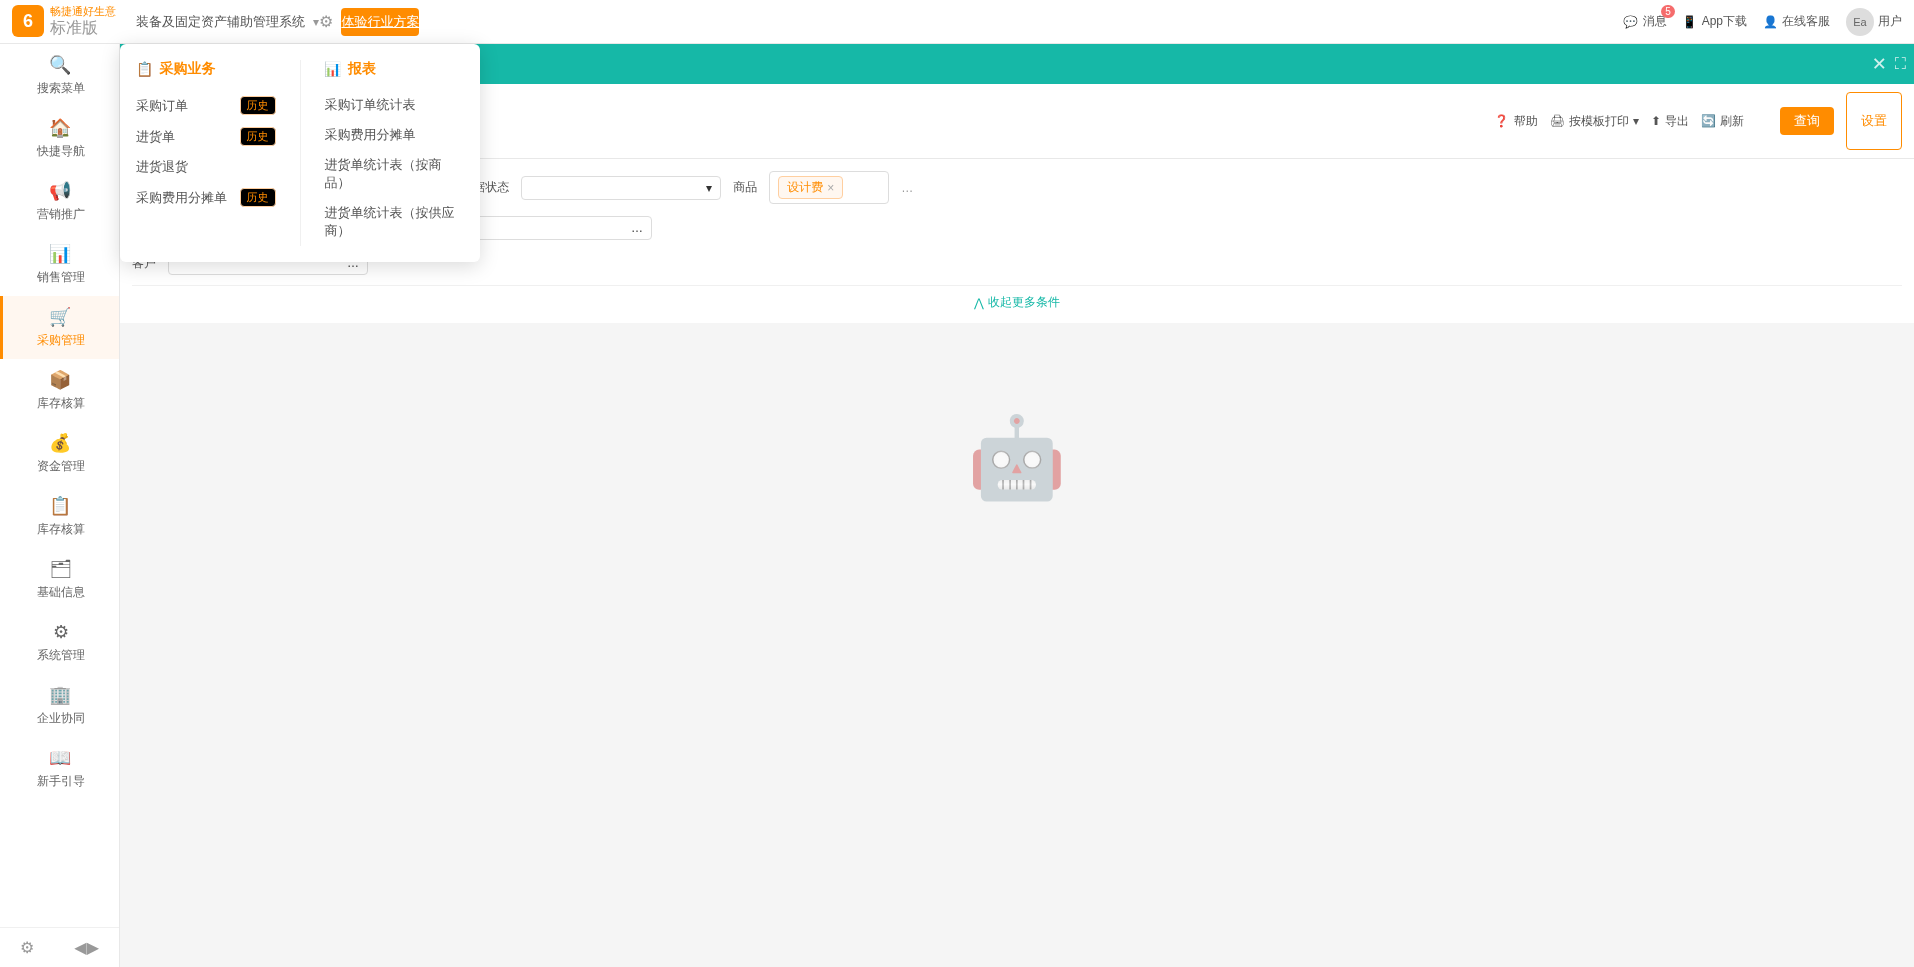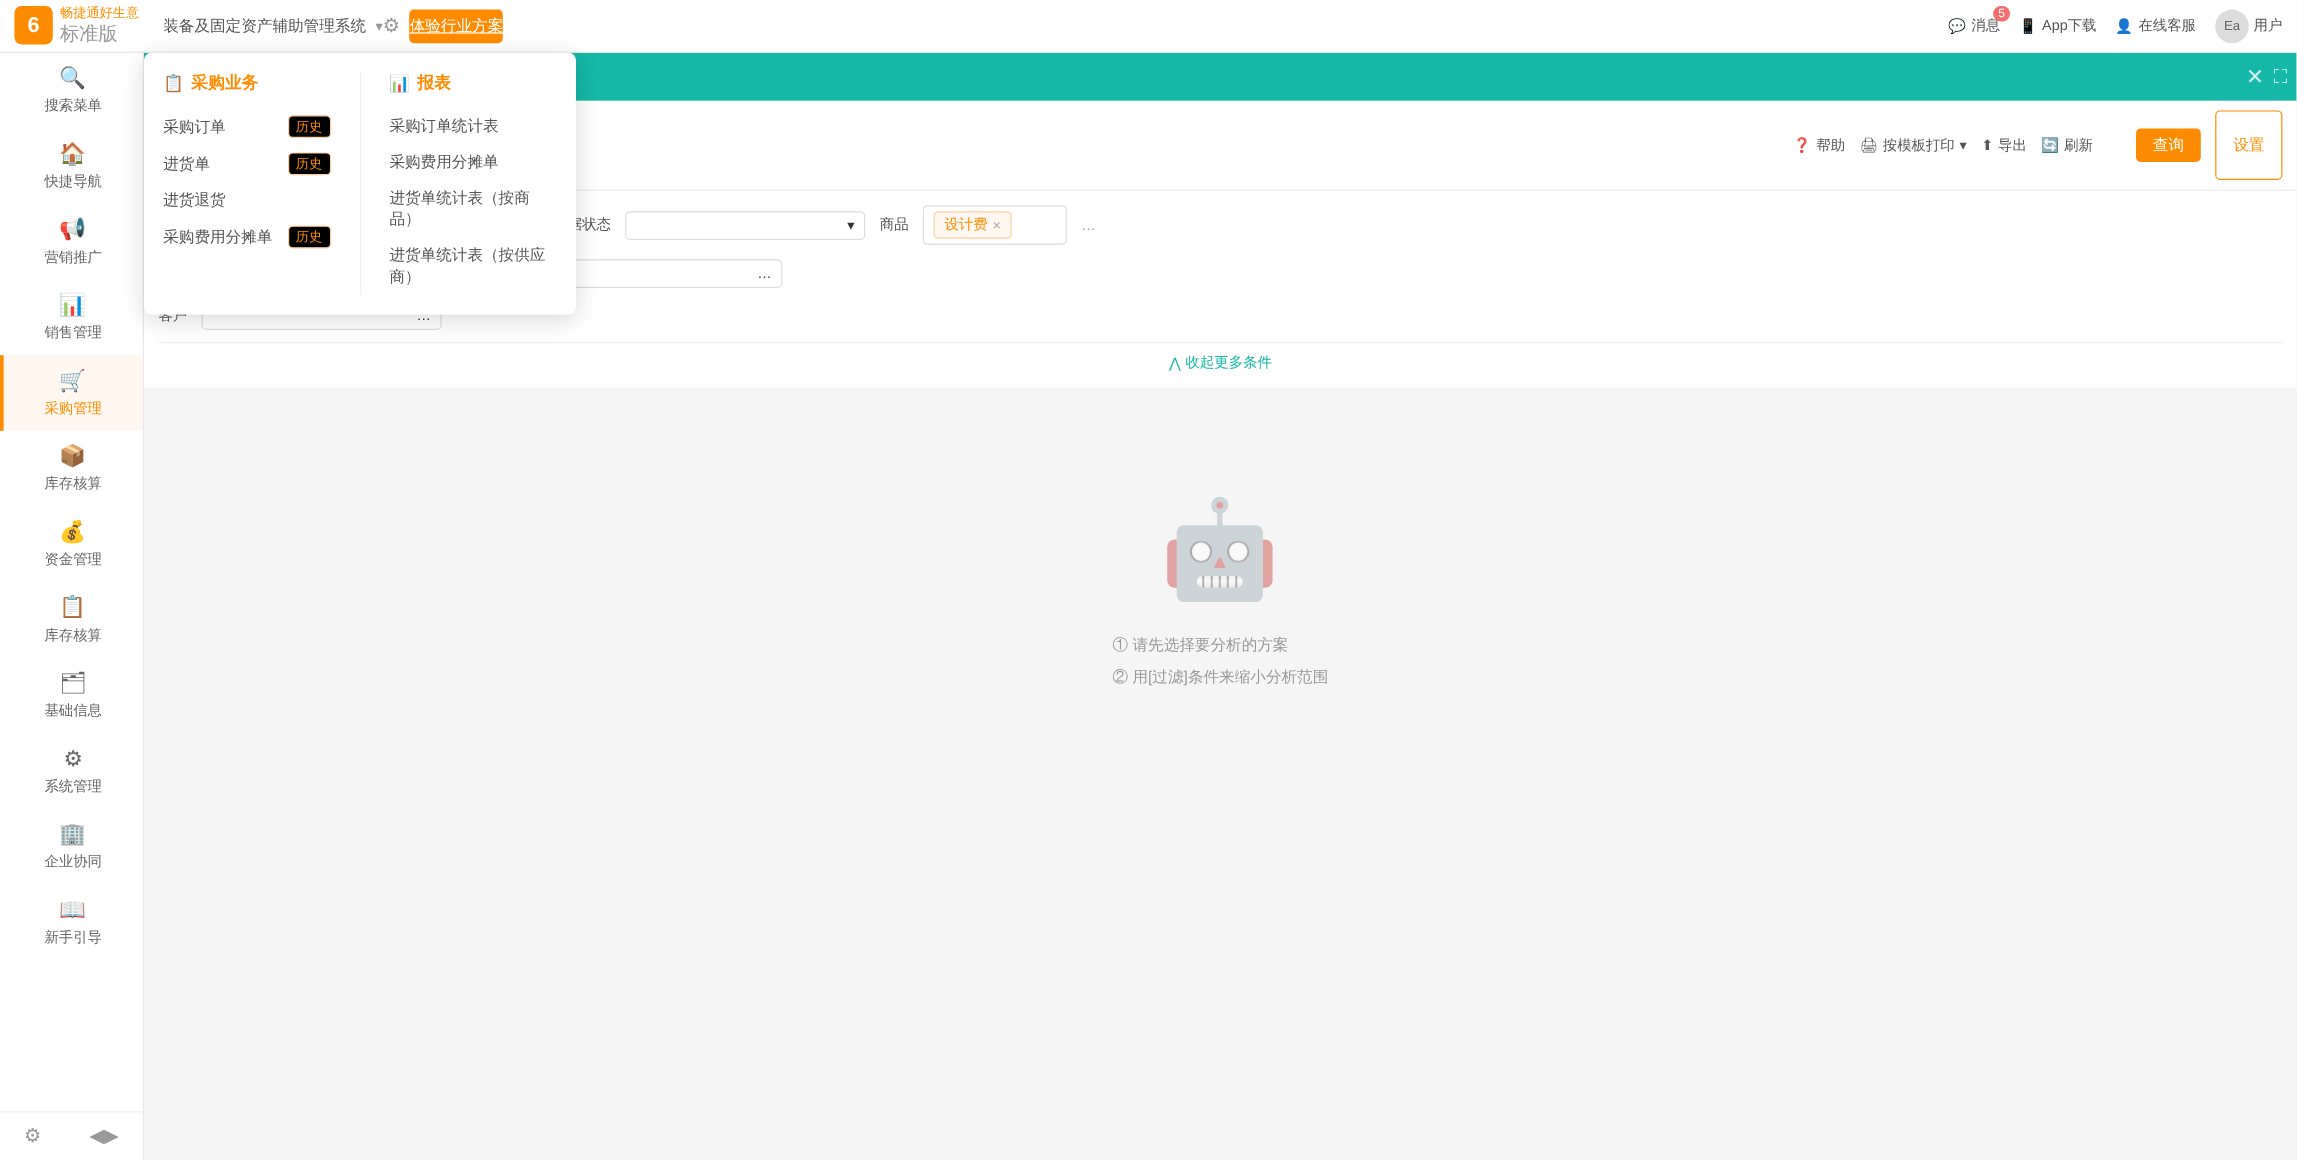--- a/index.html
+++ b/index.html
@@ -263,24 +263,20 @@
         <div style="display:flex; justify-content:center;">
           <div class="collapse-btn">
             <span>⋀</span>
             <span>收起更多条件</span>
           </div>
         </div>
       </div>
 
       <div class="empty-state">
         <div style="font-size:80px; margin-bottom:20px; opacity:0.4;">🤖</div>
-        <div class="empty-tips">
-          <div>① <span>请先选择要分析的方案</span></div>
-          <div>② <span>用[过滤]条件来缩小分析范围</span></div>
-        </div>
       </div>
     </div>
   </div>
 </div>
 
 <div class="dropdown-overlay">
   <div class="dropdown-section">
     <div class="dropdown-section-title">
       <span>📋</span>
       <span>采购业务</span>

